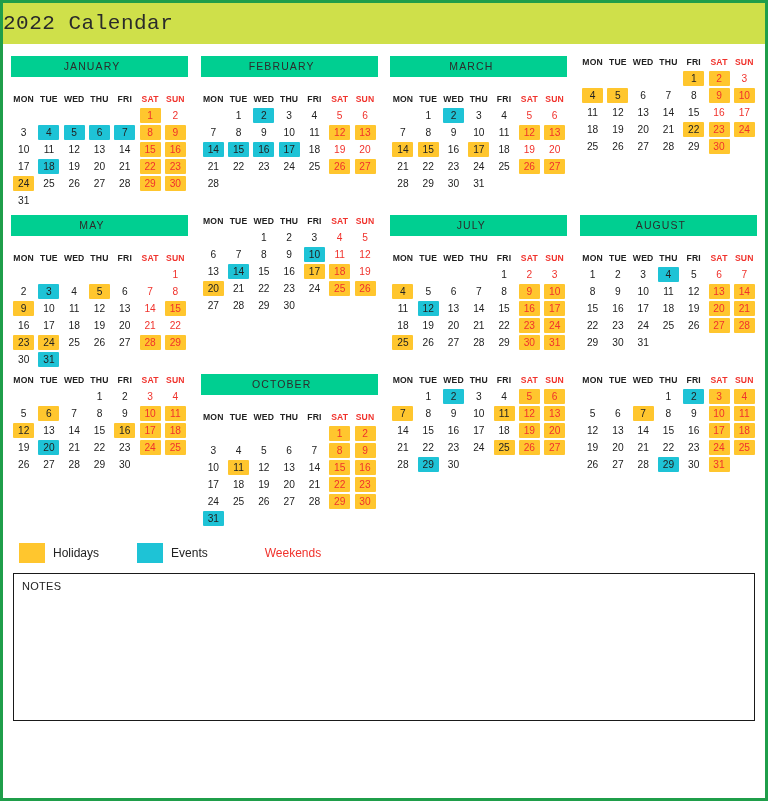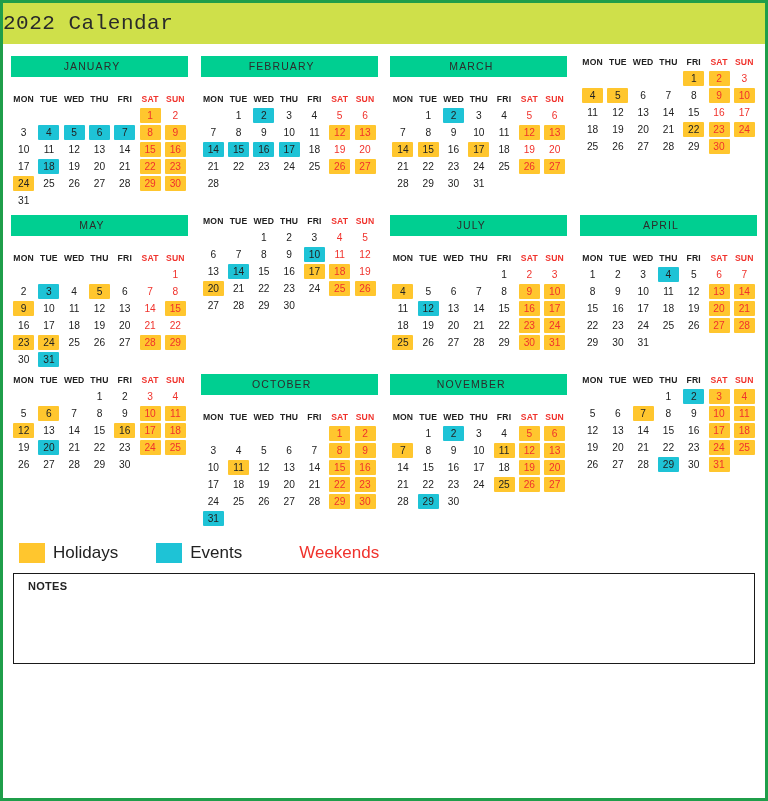--- a/index.html
+++ b/index.html
@@ -99,46 +99,45 @@
   }
   td.evt span.d {
     background: #1ec3d6;
     color: #222;
   }
   td.hol.we span.d, td.evt.we span.d {
     color: #f0322c;
   }
   .legend {
     display: flex;
-    align-items: flex-start;
+    align-items: center;
     margin: 16px 0 10px 8px;
-    font-size: 17px;
+    font-size: 12px;
   }
   .legend .swatch {
     width: 26px;
     height: 20px;
     display: inline-block;
   }
   .legend .sw-hol { background: #ffc62e; }
   .legend .sw-evt { background: #1ec3d6; }
   .legend .lbl {
     margin: 0 38px 0 8px;
     color: #222;
   }
   .legend .weekend-lbl {
     color: #f0322c;
     margin-left: 19px;
   }
   .notes {
     border: 1.5px solid #1a1a1a;
-    height: 91px;
+    height: 148px;
     margin: 0 2px;
-    padding: 6px 14px;
+    padding: 6px 8px;
     box-sizing: border-box;
-    font-weight: bold;
   }
   .notes .notes-title {
     font-size: 11px;
     color: #222;
     letter-spacing: 0.3px;
   }
 </style>
 </head>
 <body>
 
@@ -603,21 +602,21 @@
                 <td class=""><span class="d">27</span></td>
                 <td class=""><span class="d">28</span></td>
                 <td class=""><span class="d">29</span></td>
                 <td class="we hol"><span class="d">30</span></td>
                 <td class="we hol"><span class="d">31</span></td>
               </tr>
             </tbody>
           </table>
         </div>
         <div class="month">
-          <div class="month-head">APRIL</div>
+          <div class="month-head">AUGUST</div>
           <table class="cal">
             <thead>
               <tr>
                 <th>MON</th>
                 <th>TUE</th>
                 <th>WED</th>
                 <th>THU</th>
                 <th>FRI</th>
                 <th class="we">SAT</th>
                 <th class="we">SUN</th>
@@ -802,21 +801,20 @@
                 <td></td>
                 <td></td>
                 <td></td>
                 <td></td>
                 <td></td>
               </tr>
             </tbody>
           </table>
         </div>
         <div class="month">
-          <div class="month-head">NOVEMBER</div>
           <table class="cal">
             <thead>
               <tr>
                 <th>MON</th>
                 <th>TUE</th>
                 <th>WED</th>
                 <th>THU</th>
                 <th>FRI</th>
                 <th class="we">SAT</th>
                 <th class="we">SUN</th>

